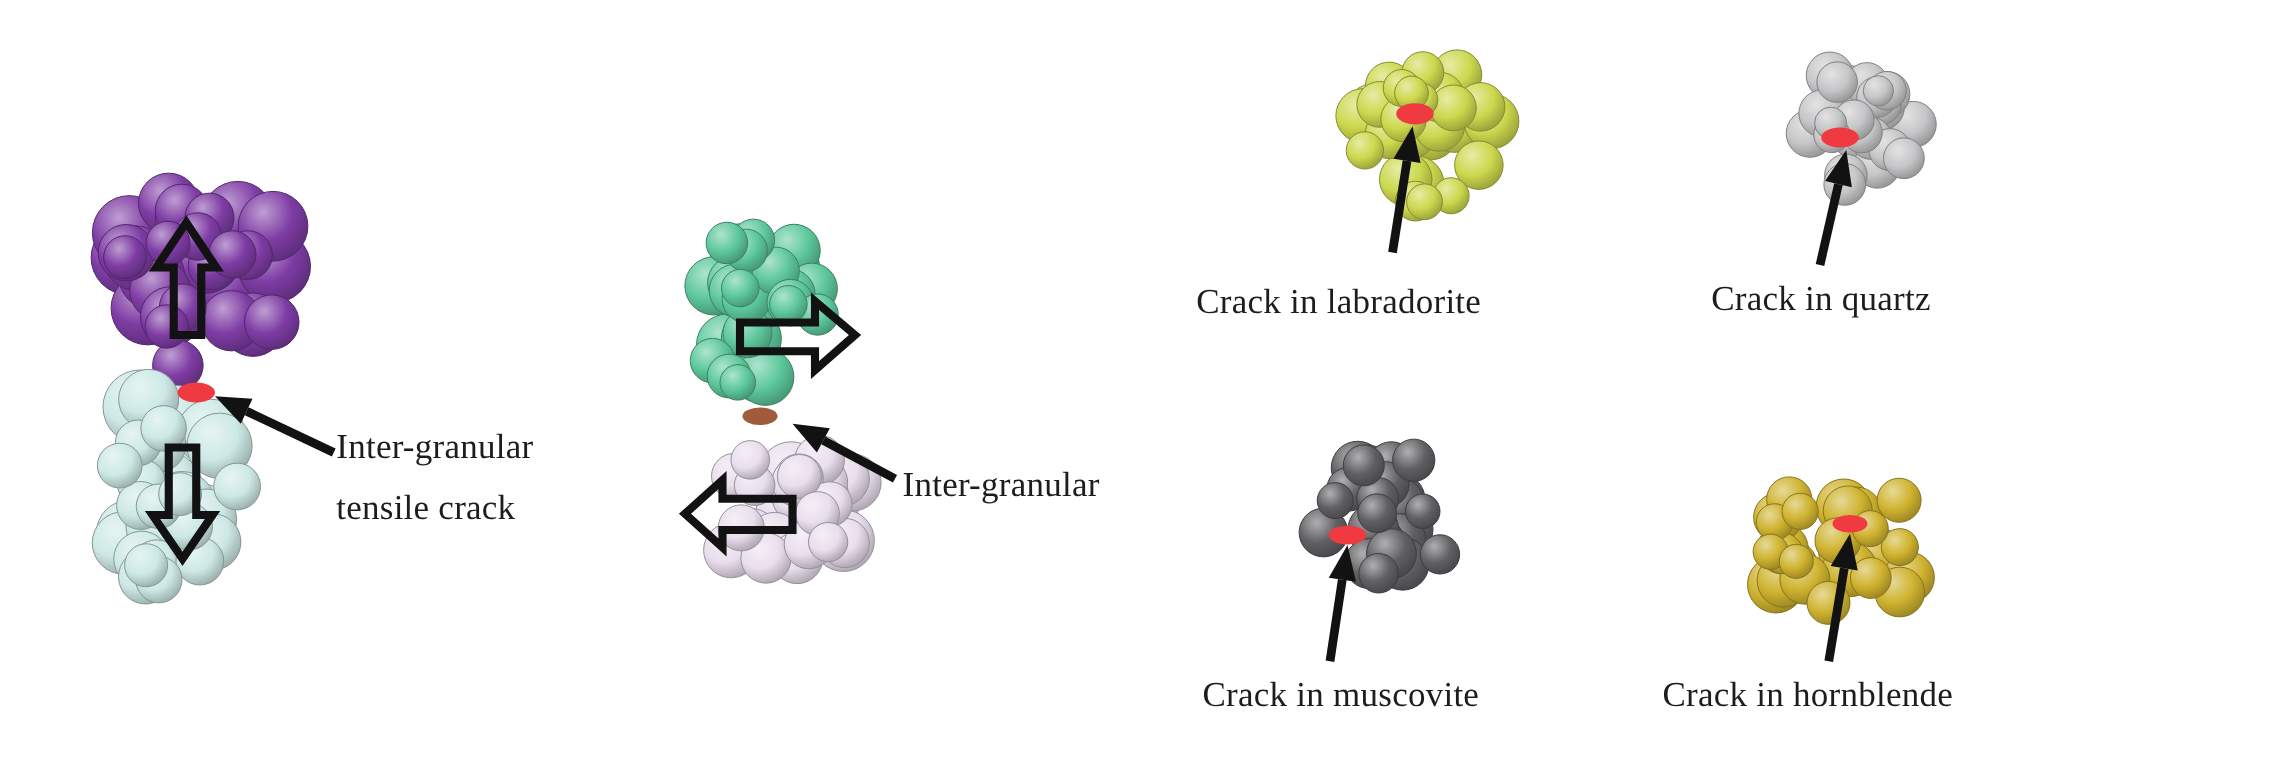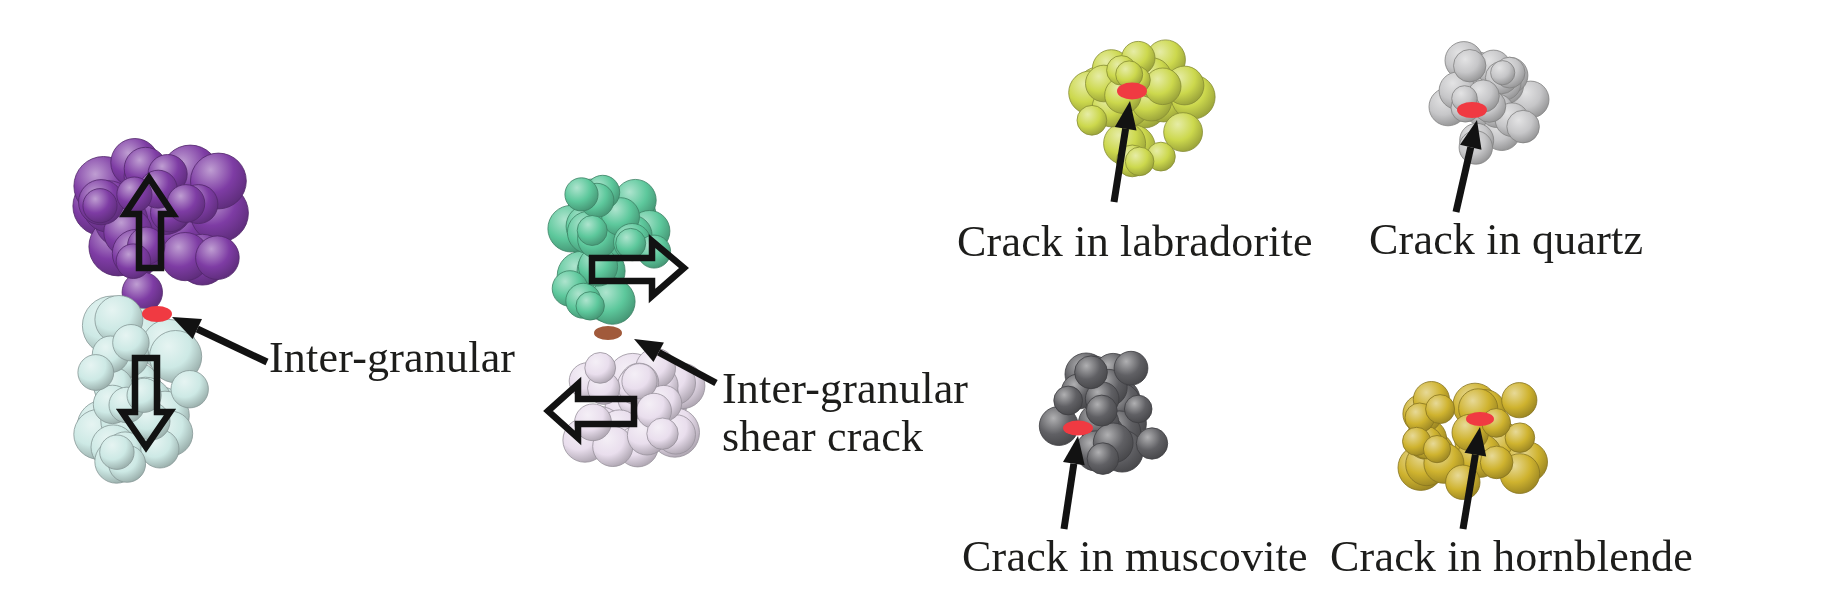--- a/index.html
+++ b/index.html
@@ -7,21 +7,21 @@
     position:relative;
     width:1830px; height:607px;
     background:#ffffff;
     overflow:hidden;
     font-family:"Liberation Serif", serif;
   }
   #scene { position:absolute; left:0; top:0; }
   .lbl {
     position:absolute;
     color:#1d1d1b;
-    font-size:44px;
+    font-size:28px;
     white-space:nowrap;
     letter-spacing:0.2px;
   }
   .single { line-height:38px; }
   #lbl-tensile     { left:269px;  top:333px; line-height:49px; }
   #lbl-shear       { left:722px;  top:365px; line-height:48px; }
   #lbl-labradorite { left:957px;  top:223px; }
   #lbl-quartz      { left:1369px; top:221px; }
   #lbl-muscovite   { left:962px;  top:538px; }
   #lbl-hornblende  { left:1330px; top:538px; }
@@ -340,24 +340,24 @@
         <polygon points="1078,436 1084.7,465.3 1063.0,462.1" fill="#121212"></polygon>
       </g>
       <g>
         <line x1="1463" y1="529" x2="1475.39682835545" y2="454.6190298673" stroke="#121212" stroke-width="7"></line>
         <polygon points="1480,427 1486.2,456.4 1464.5,452.8" fill="#121212"></polygon>
       </g>
     </svg>
 
   <div class="lbl" id="lbl-tensile">
     <div>Inter-granular</div>
+    <div>tensile crack</div>
   </div>
 
   <div class="lbl" id="lbl-shear">
     <div>Inter-granular</div>
-    <div>shear crack</div>
   </div>
 
   <div class="lbl single" id="lbl-labradorite">Crack in labradorite</div>
   <div class="lbl single" id="lbl-quartz">Crack in quartz</div>
   <div class="lbl single" id="lbl-hornblende">Crack in hornblende</div>
   <div class="lbl single" id="lbl-muscovite">Crack in muscovite</div>
 </div>
 
 </body></html>

